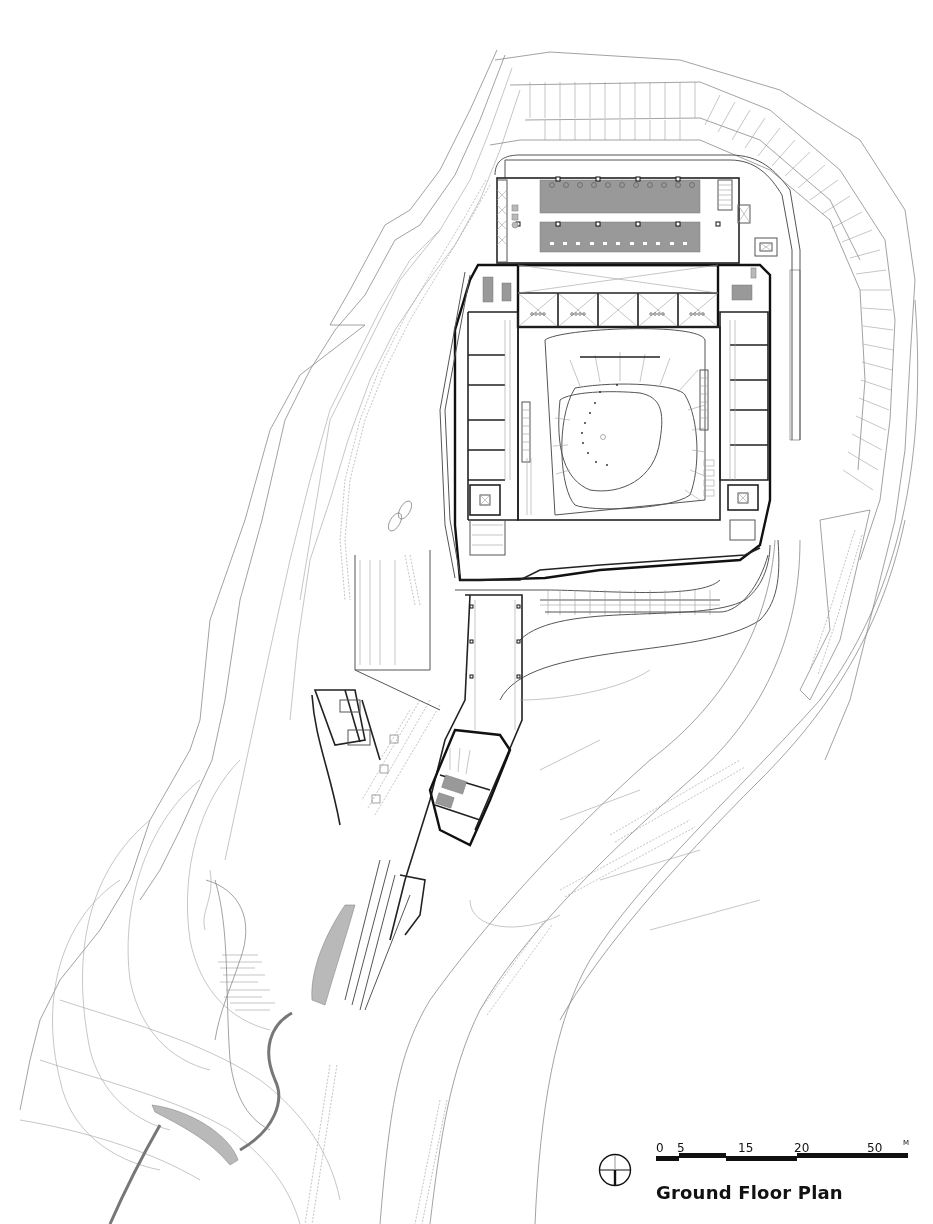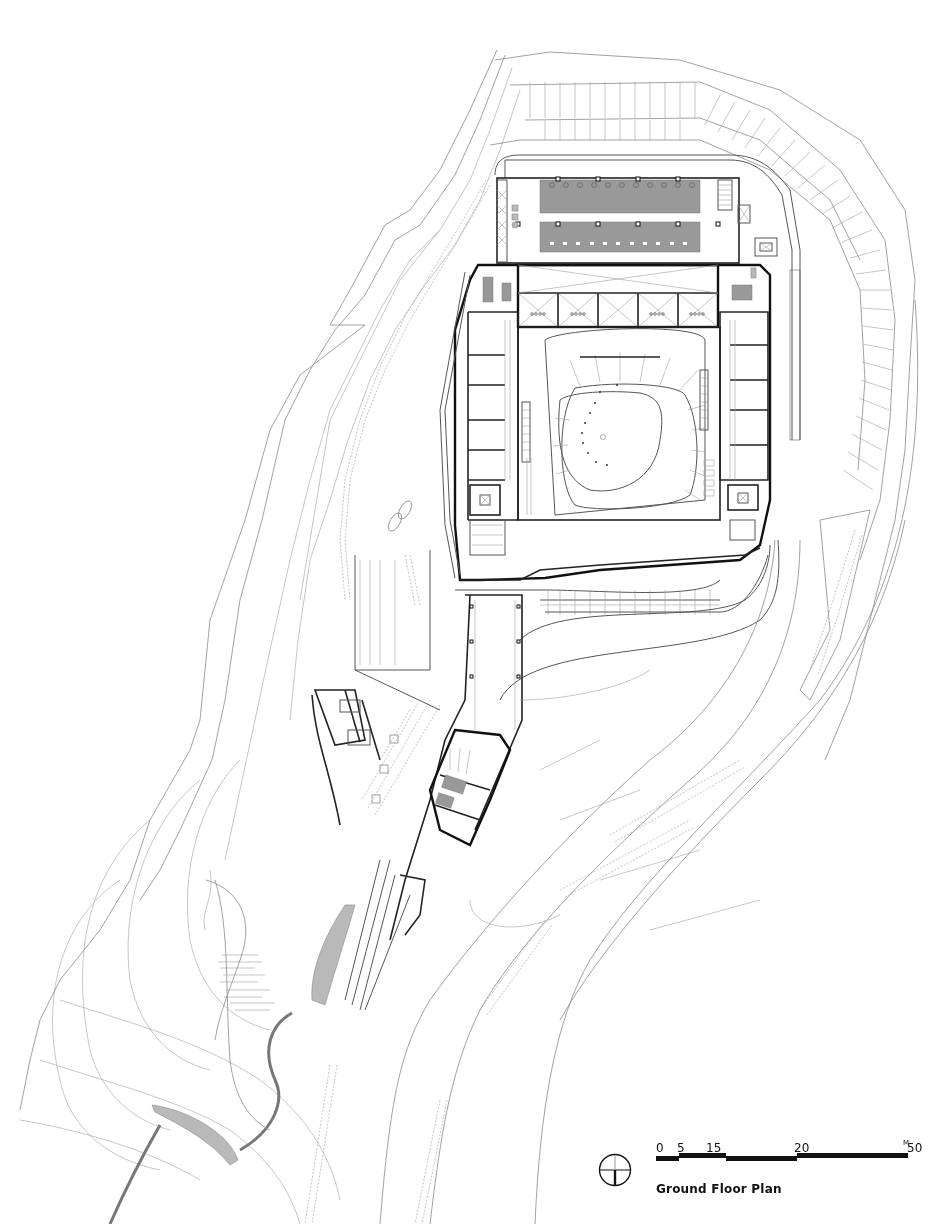--- a/index.html
+++ b/index.html
@@ -10,21 +10,21 @@
   .med{fill:none;stroke:#555;stroke-width:1;}
   .wall{fill:none;stroke:#111;stroke-width:2.4;}
   .wall2{fill:none;stroke:#222;stroke-width:1.6;}
   .col{fill:#fff;stroke:#111;stroke-width:1;}
   .grey{fill:#999;stroke:#777;stroke-width:0.5;}
   .greyl{fill:#b9b9b9;stroke:#888;stroke-width:0.6;}
   .hatch{fill:none;stroke:#9a9a9a;stroke-width:0.6;stroke-dasharray:2 1.5;}
   .north{position:absolute;left:598px;top:1153px;width:34px;height:34px;}
   .scale-labels span{position:absolute;top:1141px;font-size:12px;color:#111;font-family:"DejaVu Sans",sans-serif;}
   .scale-unit{position:absolute;left:903px;top:1139px;font-size:7px;color:#111;}
-  .title{position:absolute;left:656px;top:1182px;font-size:12px;font-weight:bold;color:#111;letter-spacing:0.2px;font-family:"DejaVu Sans",sans-serif;}
+  .title{position:absolute;left:656px;top:1182px;font-size:18px;font-weight:bold;color:#111;letter-spacing:0.2px;font-family:"DejaVu Sans",sans-serif;}
 </style>
 </head>
 <body>
 
 <svg id="plan" viewBox="0 0 933 1224" xmlns="http://www.w3.org/2000/svg">
 
   <g>
     <path class="thin" d="M497,50 L470,110 L440,170 L410,210 L385,225 L350,290 L330,325 L365,325 L300,375 L270,430 L245,520 L210,620 L200,720 L190,750 L150,820 L130,880 L100,930 L60,980 L40,1020 L30,1060 L20,1110"></path>
     <path class="thin" d="M505,55 L480,120 L455,175 L420,225 L395,240 L365,295 L335,330 L310,370 L285,420 L262,520 L240,600 L225,700 L212,760 L180,830 L160,870 L140,900"></path>
     <path class="thin2" d="M512,68 L490,130 L470,180 L440,230 L410,260 L380,310 L355,360 L330,410 L310,480 L290,560 L270,650 L255,720 L240,790 L225,860"></path>
@@ -365,19 +365,19 @@
 <svg style="position:absolute;left:656px;top:1153px;width:252px;height:10px;" viewBox="0 0 252 10">
   <rect x="0" y="3" width="23" height="5" fill="#111"></rect>
   <rect x="23" y="0" width="47" height="5" fill="#111"></rect>
   <rect x="70" y="3" width="71" height="5" fill="#111"></rect>
   <rect x="141" y="0" width="111" height="5" fill="#111"></rect>
 </svg>
 
 <div class="scale-labels">
   <span style="left:656px;">0</span>
   <span style="left:677px;">5</span>
-  <span style="left:706px;">15</span>
+  <span style="left:738px;">15</span>
   <span style="left:794px;">20</span>
-  <span style="left:907px;">50</span>
+  <span style="left:867px;">50</span>
 </div>
 <span class="scale-unit">M</span>
 
 <div class="title">Ground Floor Plan</div>
 
 </body></html>

